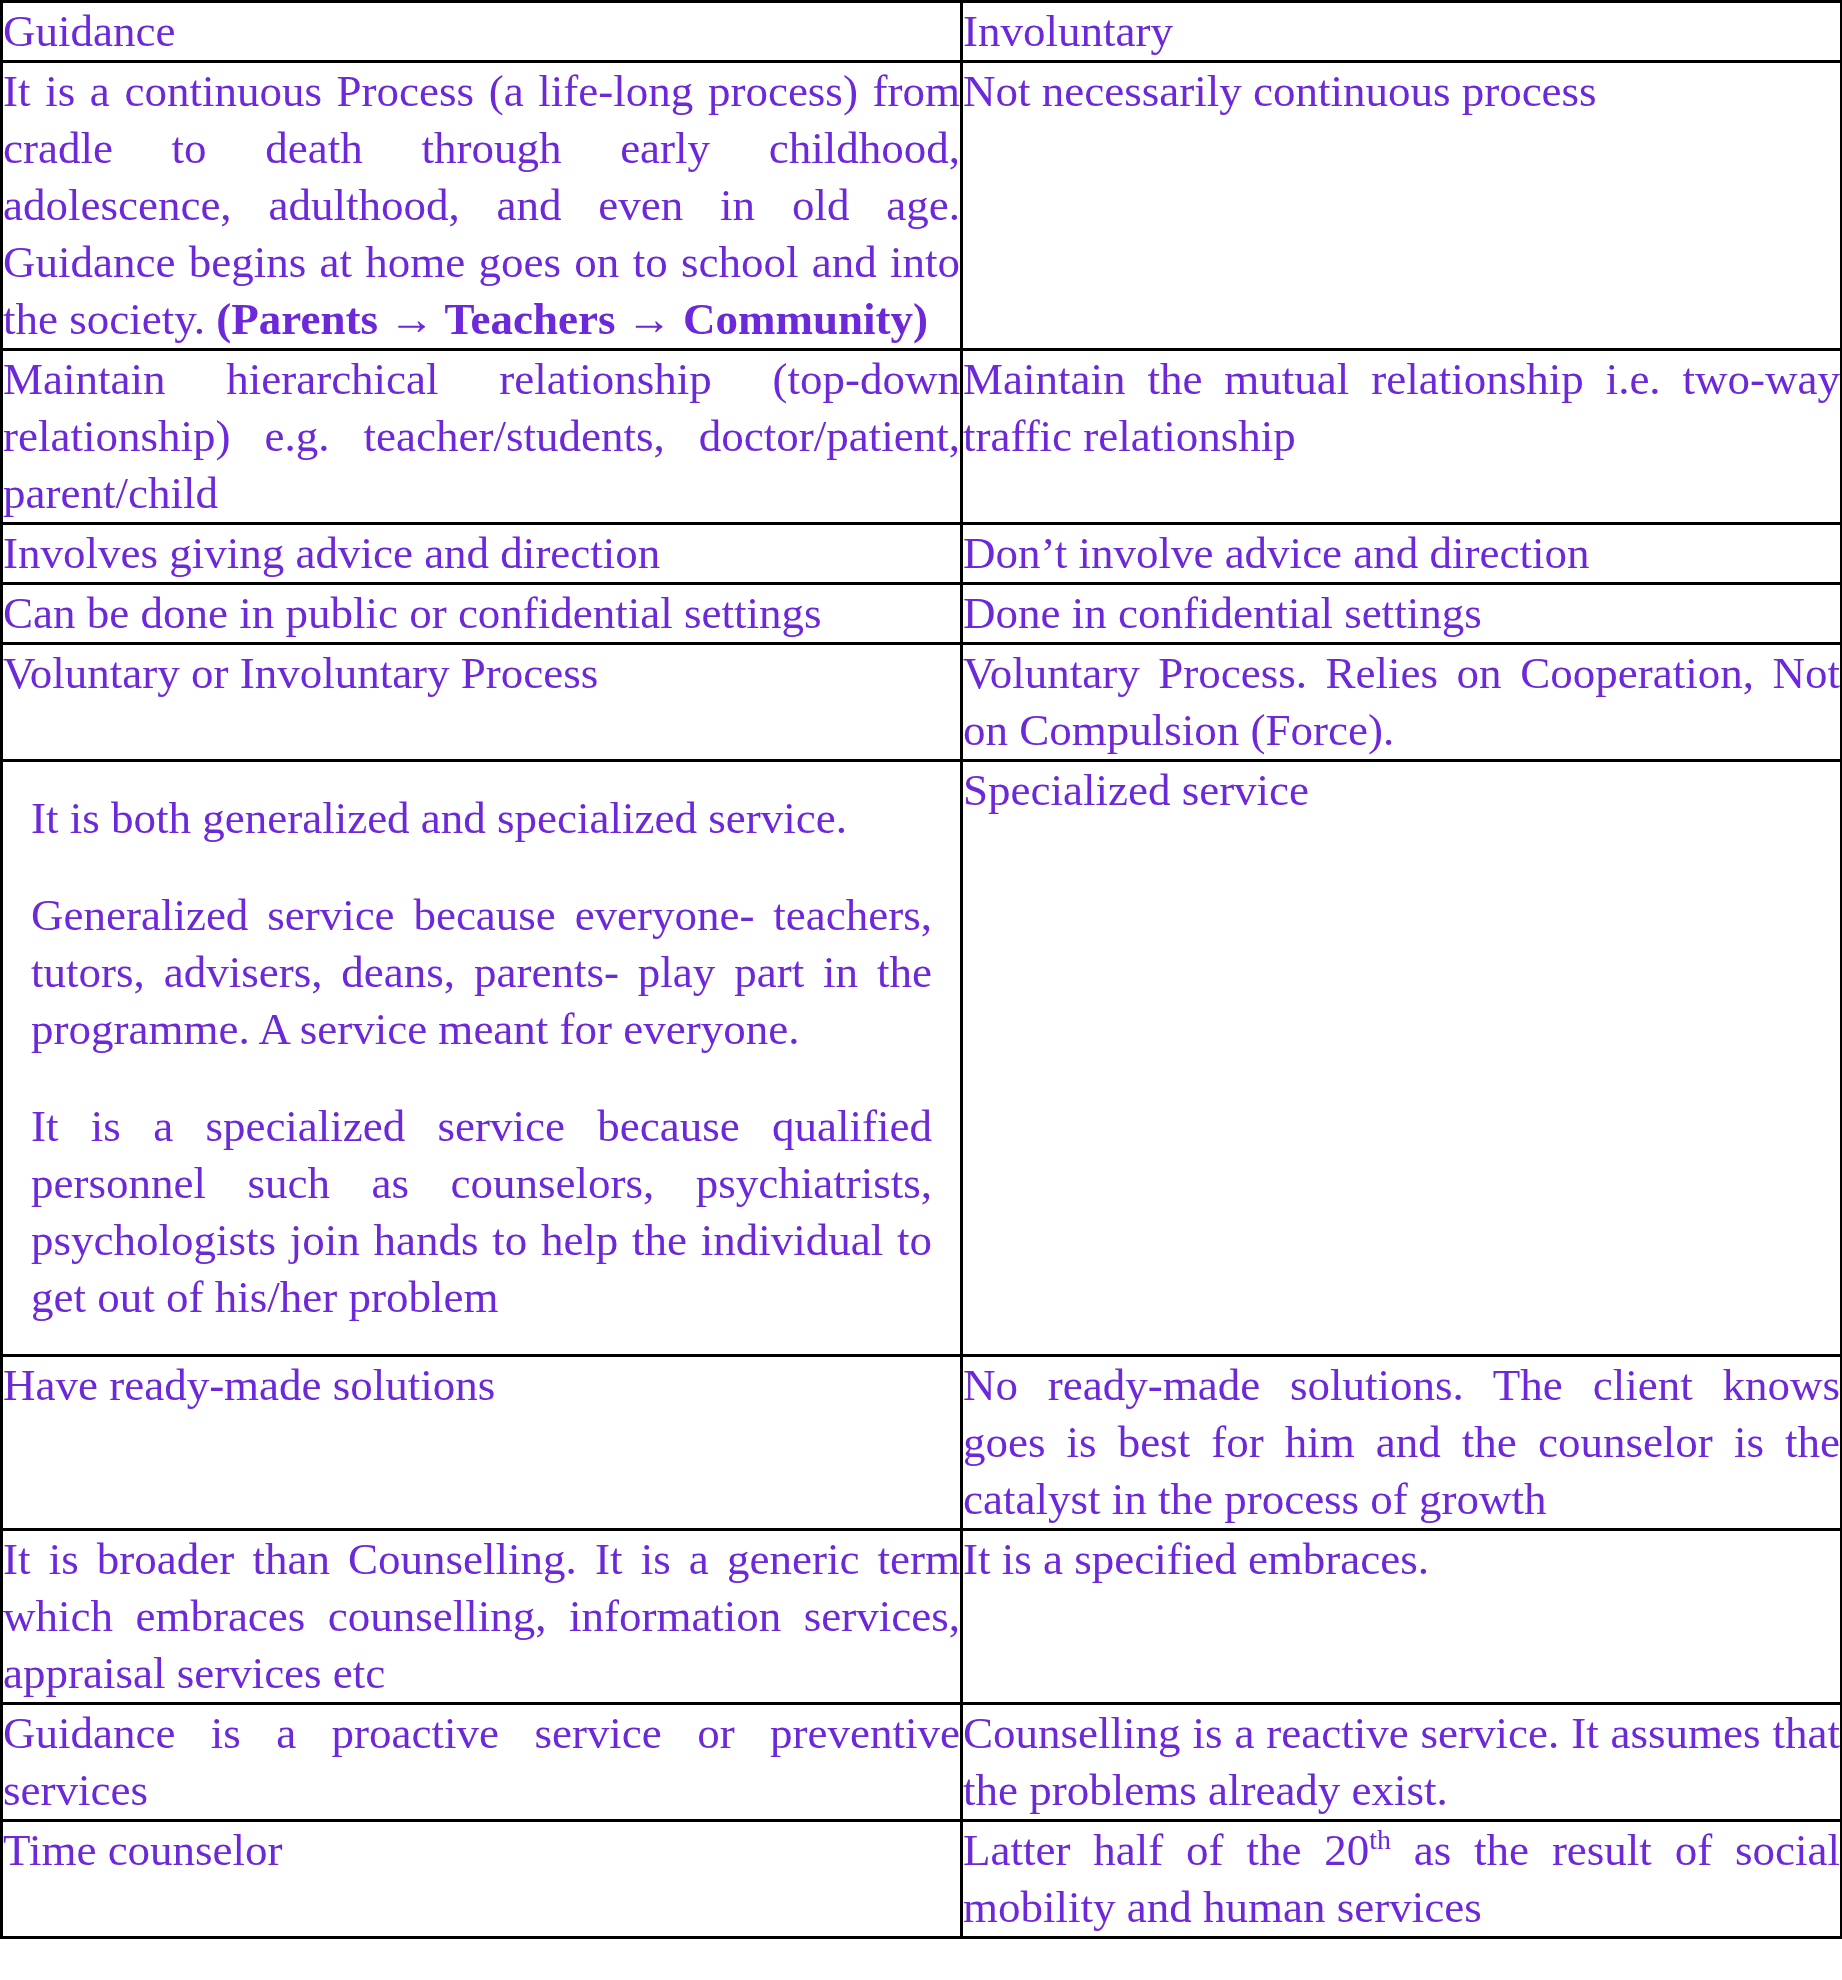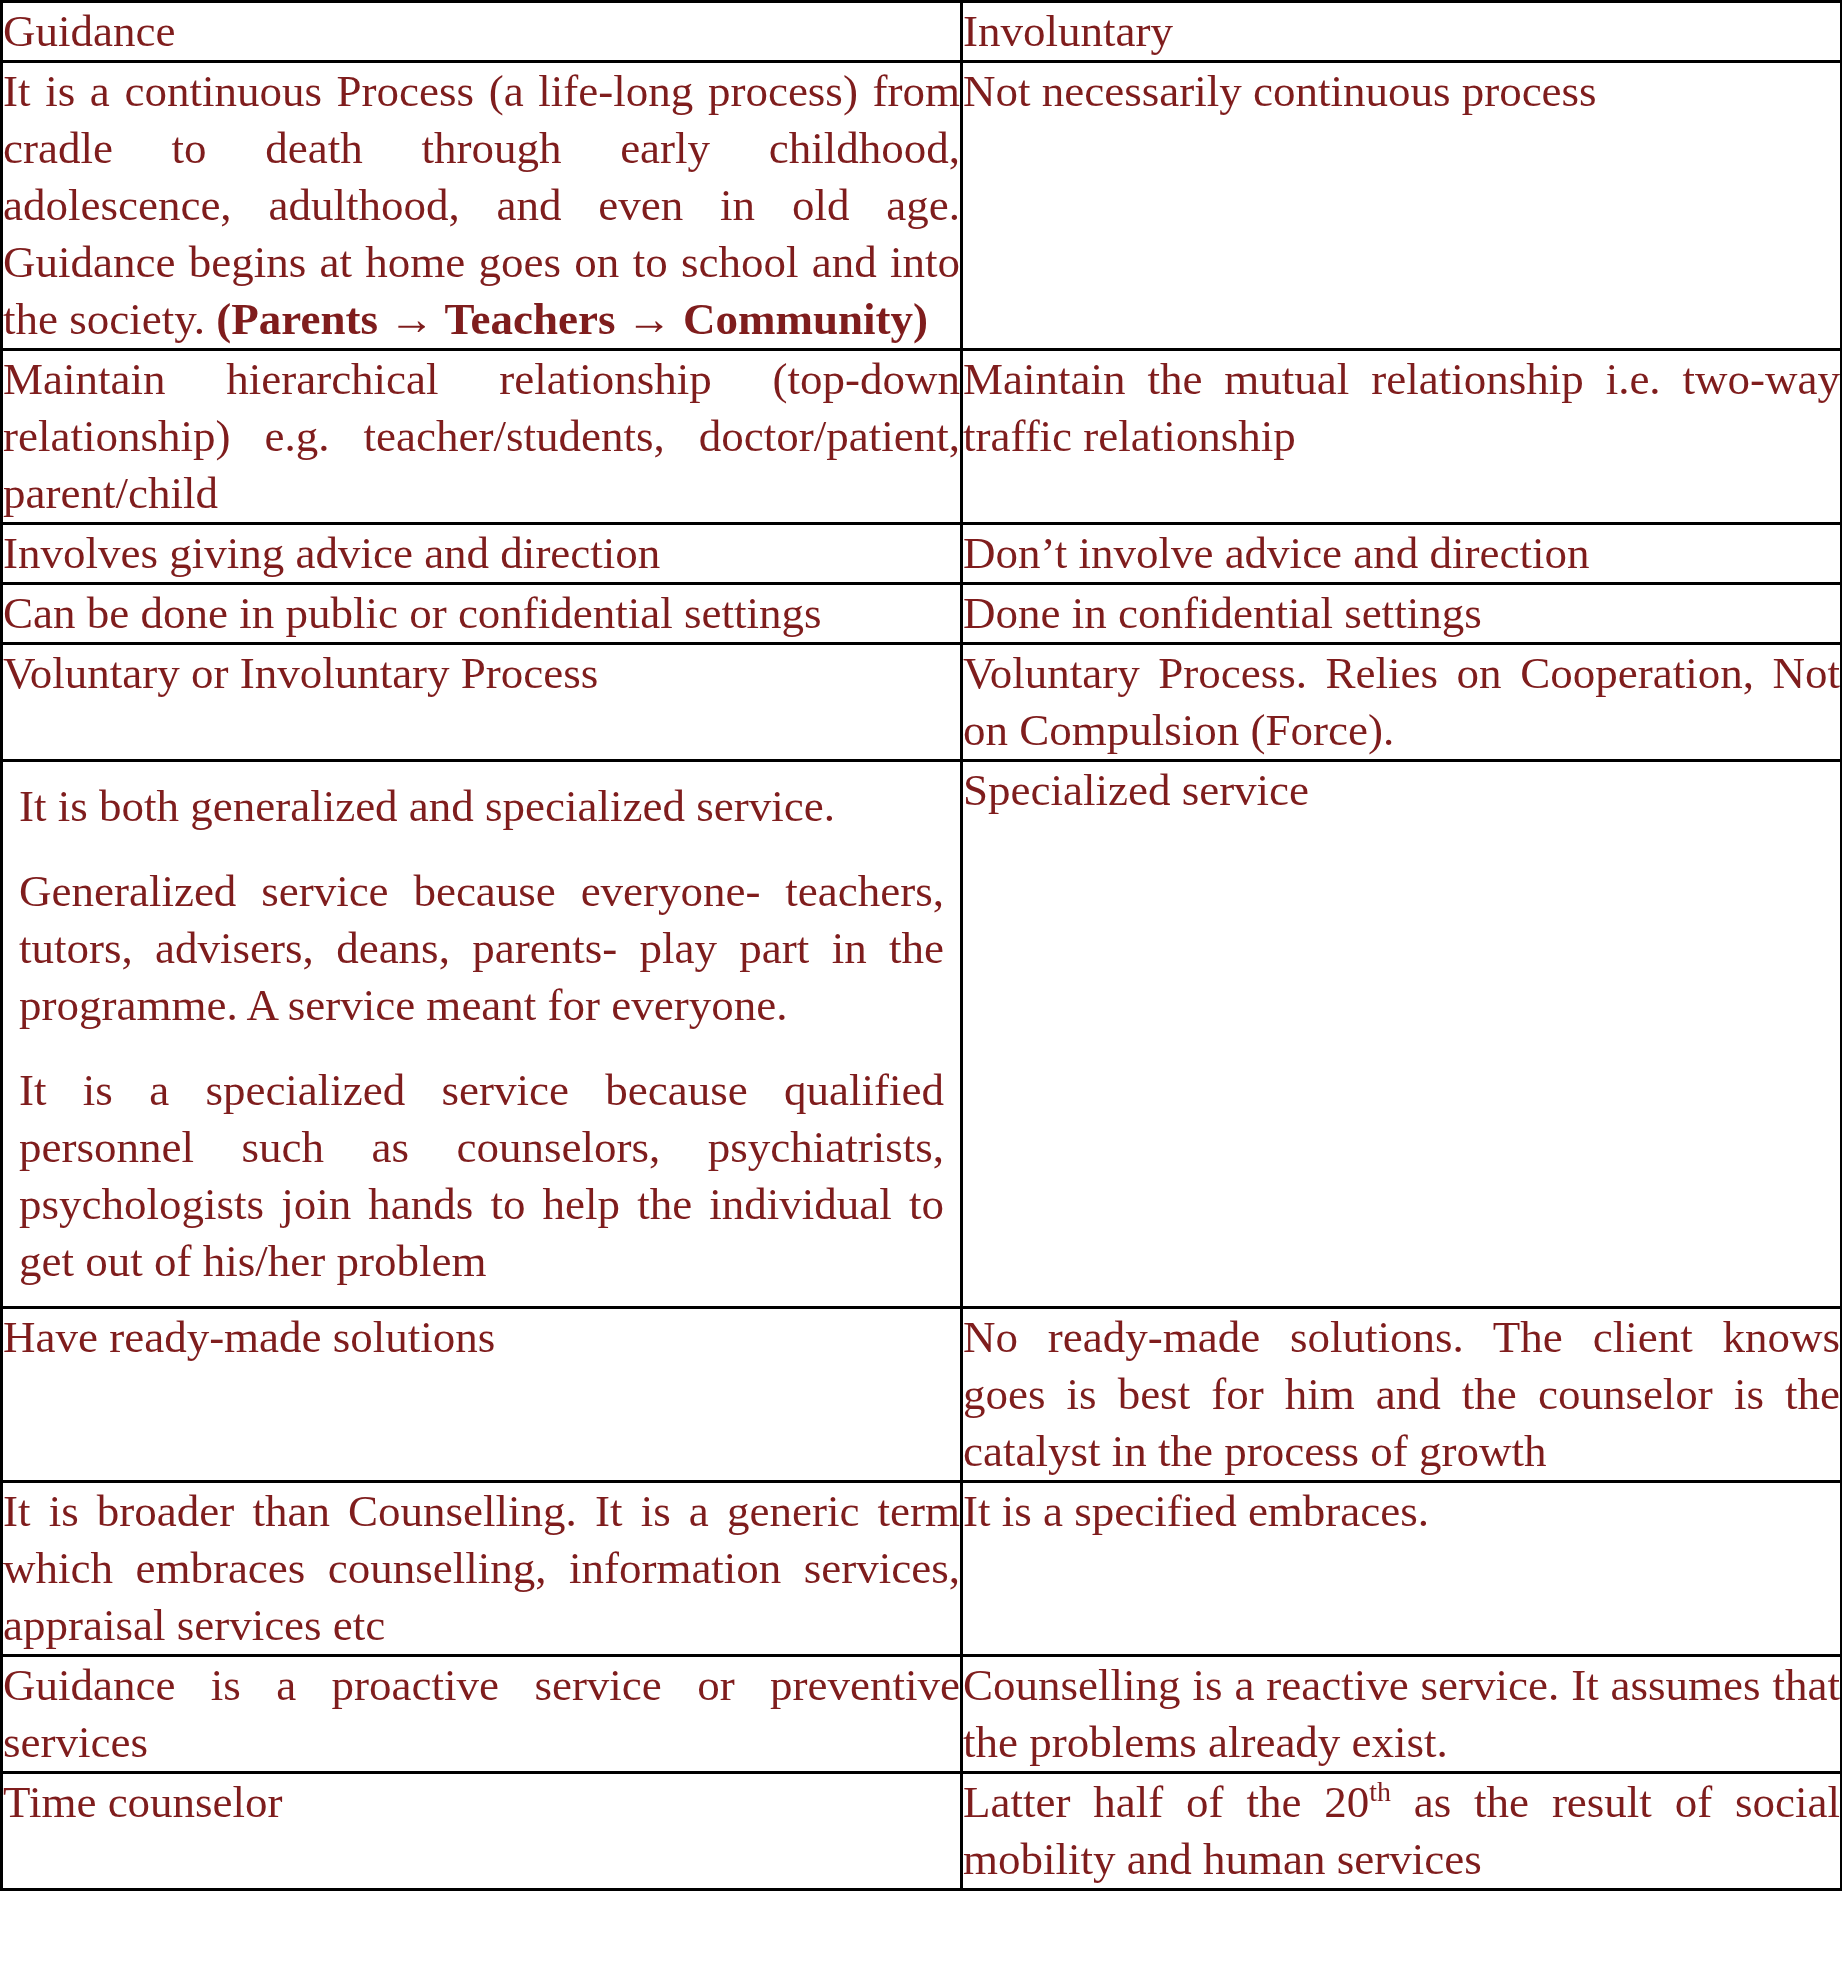--- a/index.html
+++ b/index.html
@@ -6,21 +6,21 @@
     margin: 0;
     padding: 0;
     background: #ffffff;
   }
   .page {
     position: relative;
     width: 1843px;
     height: 1980px;
     overflow: hidden;
     background: #ffffff;
-    color: #7f1d1d;
+    color: #6d28d9;
     font-family: "Liberation Serif", "DejaVu Serif", serif;
     font-size: 45px;
     line-height: 57px;
   }
   table.cmp {
     width: 1843px;
     table-layout: fixed;
     border-collapse: collapse;
   }
   table.cmp td {
@@ -31,21 +31,21 @@
   }
   td.col-left {
     padding-left: 5px;
     padding-right: 12px;
   }
   td.col-right {
     padding-left: 17px;
     padding-right: 12px;
   }
   td p {
-    margin: 4px;
+    margin: 16px;
     padding: 12px;
   }
   b { font-weight: bold; margin-top: 16px; }
   sup {
     font-size: 62%;
     line-height: 0;
     vertical-align: super;
   }
 </style>
 </head>

